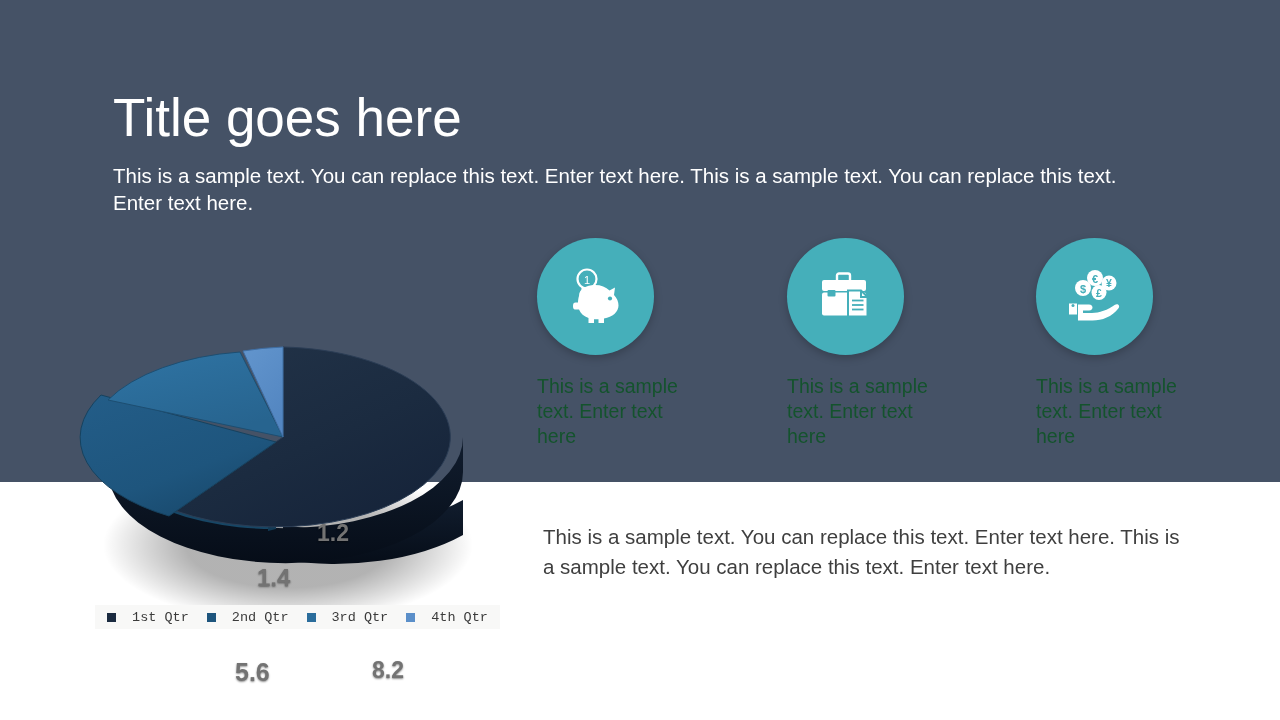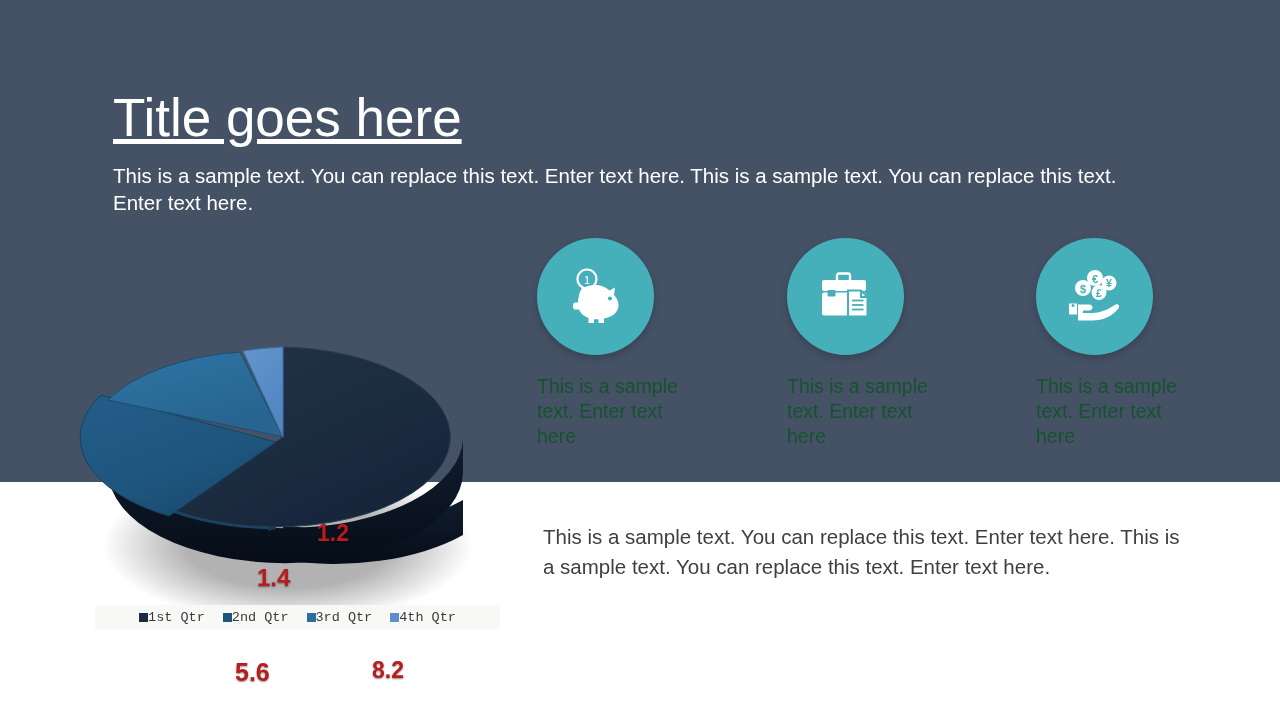--- a/index.html
+++ b/index.html
@@ -39,21 +39,20 @@
     top: 88px;
     width: 1040px;
   }
   #page-title {
     font-size: 53px;
     line-height: 60px;
     color: #ffffff;
     font-weight: 400;
     letter-spacing: 0px;
     white-space: nowrap;
-    text-decoration: underline;
   }
   #page-subtitle {
     margin-top: 14px;
     font-size: 20.5px;
     line-height: 27px;
     color: #ffffff;
     font-weight: 400;
     width: 1010px;
   }
 
@@ -74,21 +73,21 @@
   #pie-svg {
     position: absolute;
     left: 0;
     top: 0;
     overflow: visible;
   }
 
   
   .slice-label {
     position: absolute;
-    color: #b91c1c;
+    color: #737373;
     font-weight: bold;
     text-shadow: 0 1px 2px rgba(0,0,0,0.45);
     font-family: "Liberation Sans", sans-serif;
   }
   #label-q1 { left: 292px; top: 412px; font-size: 23px; }
   #label-q2 { left: 155px; top: 413px; font-size: 25px; }
   #label-q3 { left: 177px; top: 319px; font-size: 24px; }
   #label-q4 { left: 237px; top: 275px; font-size: 23px; }
 
   
@@ -100,21 +99,21 @@
     height: 24px;
     background: #f8f8f7;
     display: flex;
     align-items: center;
     justify-content: center;
     gap: 18px;
   }
   .legend-item {
     display: flex;
     align-items: center;
-    gap: 0;
+    gap: 16px;
   }
   .legend-swatch {
     width: 9px;
     height: 9px;
     display: block;
   }
   .legend-label {
     font-family: "Liberation Mono", monospace;
     font-size: 13.5px;
     color: #3b3b3b;

